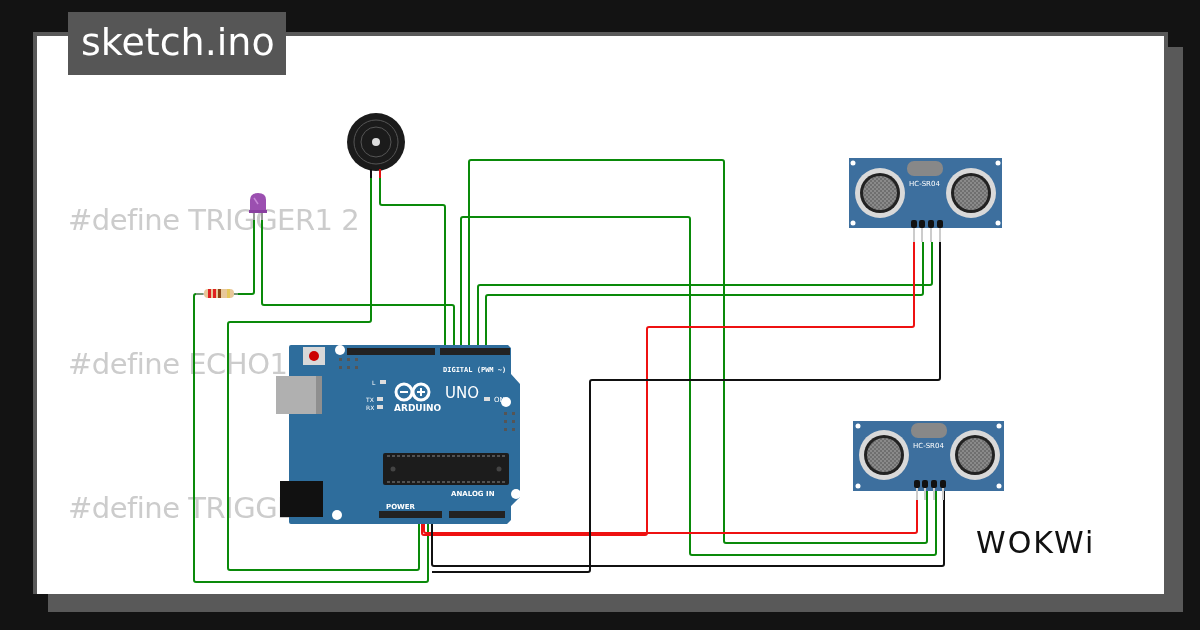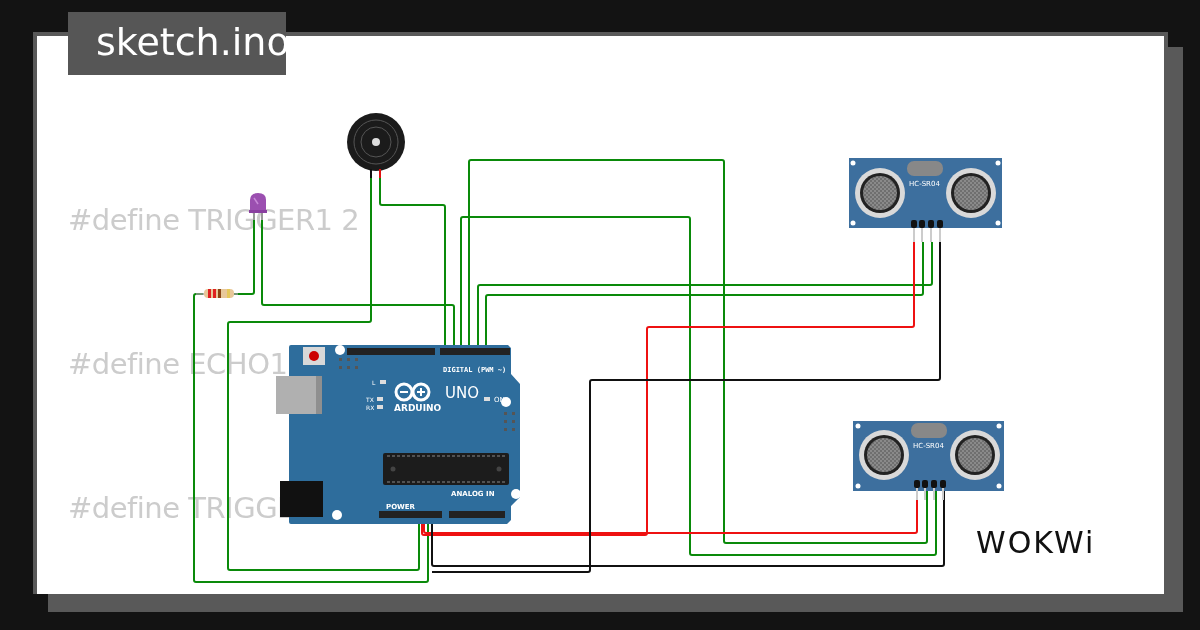--- a/index.html
+++ b/index.html
@@ -1,20 +1,20 @@
 <!DOCTYPE html>
 <html><head>
 <meta charset="utf-8">
 <style>
   html, body { margin:0; padding:0; }
   body { width:1200px; height:630px; background:#131313; position:relative; overflow:hidden; font-family:"DejaVu Sans", sans-serif; }
   .shadow { position:absolute; left:48px; top:47px; width:1135px; height:565px; background:#595959; }
   .card { position:absolute; left:33px; top:32px; width:1135px; height:562px; background:#595959; }
   .card-inner { position:absolute; left:4px; top:4px; right:4px; bottom:0; background:#ffffff; overflow:hidden; }
-  .tab { position:absolute; left:68px; top:12px; width:218px; height:63px; background:#565656; color:#ffffff; font-size:38px; line-height:60px; padding-left:28px; box-sizing:border-box; font-family:"DejaVu Sans", sans-serif; }
+  .tab { position:absolute; left:68px; top:12px; width:218px; height:63px; background:#565656; color:#ffffff; font-size:38px; line-height:60px; padding-left:13px; box-sizing:border-box; font-family:"DejaVu Sans", sans-serif; }
   .code { position:absolute; left:31px; top:64px; color:#cccccc; font-size:29px; line-height:48px; white-space:pre; font-family:"DejaVu Sans", sans-serif; letter-spacing:-0.5px; }
   .code div { height:48px; }
   svg.circuit { position:absolute; left:0; top:0; }
   .logo { position:absolute; left:976px; top:525px; font-size:30px; color:#111; font-family:"DejaVu Sans", sans-serif; letter-spacing:2px; font-weight:normal; }
 </style>
 </head>
 <body>
 
 <div class="shadow"></div>
 <div class="card">

